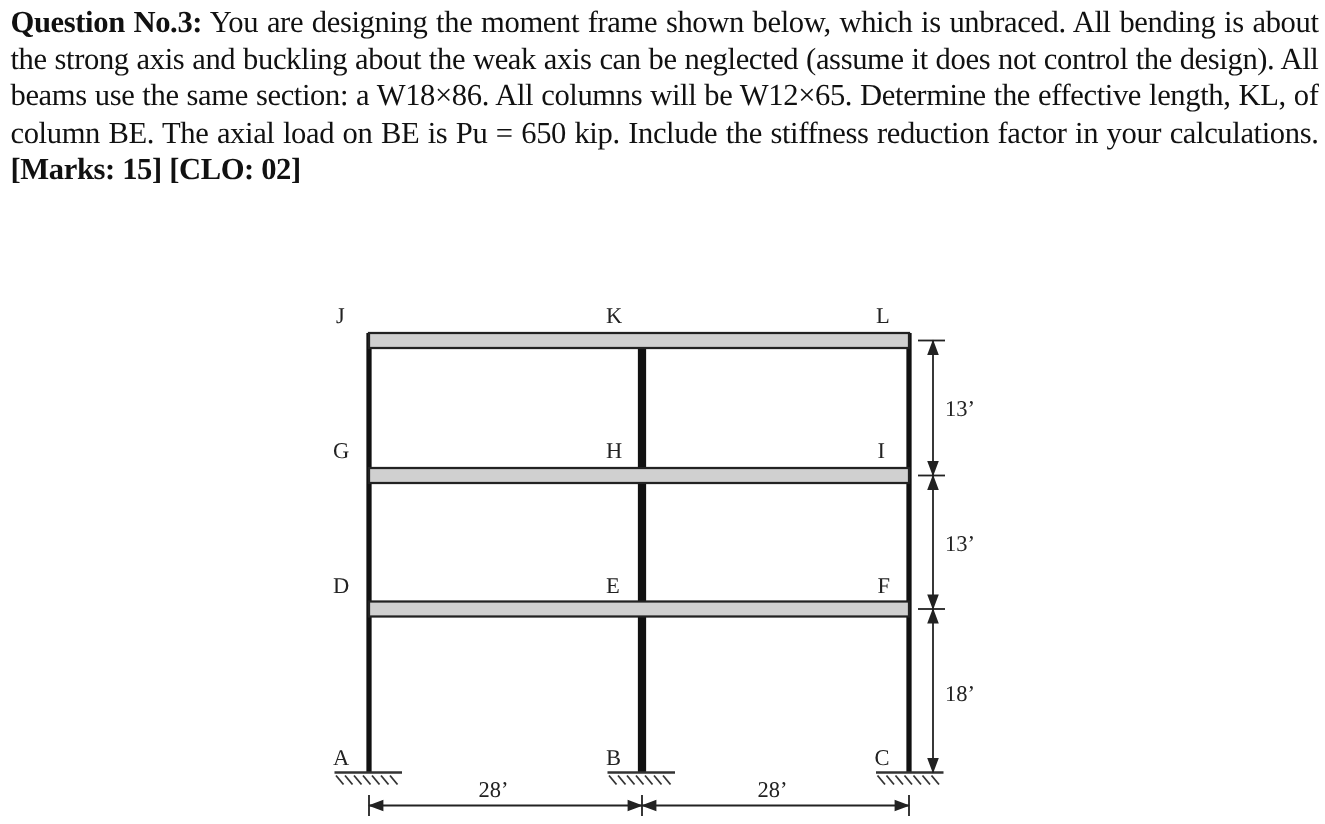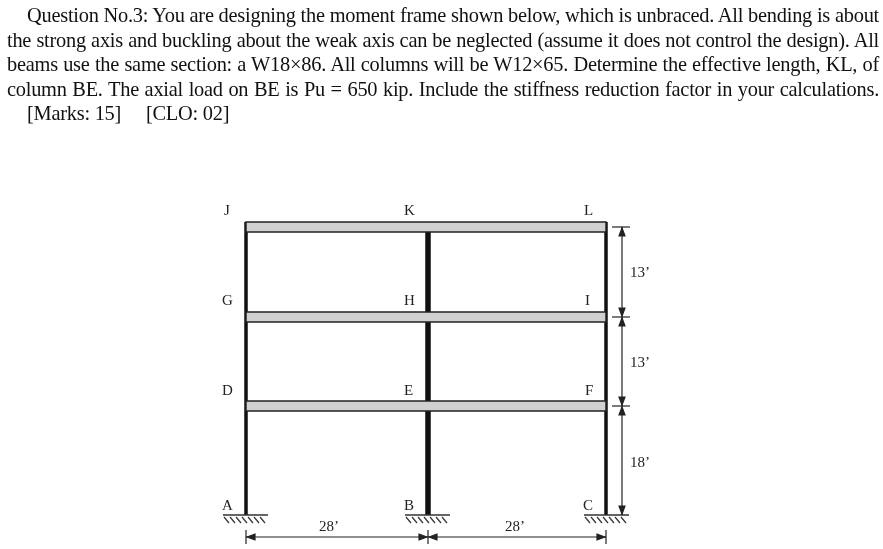--- a/index.html
+++ b/index.html
@@ -2,21 +2,21 @@
 <html><head>
   <meta charset="utf-8">
   <style>
     html, body { margin: 0; padding: 0; background: #ffffff; }
     body { width: 883px; height: 549px; position: relative; overflow: hidden; }
     .question {
       position: absolute; left: 7px; top: 3px; width: 872px;
       font-family: "Liberation Serif", serif; font-size: 20.4px; line-height: 24.6px;
       color: #111; text-align: justify; letter-spacing: -0.25px;
     }
-    .question b { font-weight: normal; margin-left: 20px; }
+    .question b { font-weight: bold; }
     svg.frame { position: absolute; left: 0; top: 0; }
     .lbl { font-family: "Liberation Serif", serif; font-size: 15px; fill: #222; }
     .dim { font-family: "Liberation Serif", serif; font-size: 15px; fill: #222; }
   </style>
 </head>
 <body>
 
 <div class="question">
   <b>Question No.3:</b><span> You are designing the moment frame shown below, which is unbraced. All bending is about the strong axis and buckling about the weak axis can be neglected (assume it does not control the design). All beams use the same section: a W18×86. All columns will be W12×65. Determine the effective length, KL, of column BE. The axial load on BE is Pu = 650 kip. Include the stiffness reduction factor in your calculations. </span><b>[Marks: 15]</b><span> </span><b>[CLO: 02]</b>
 </div>

